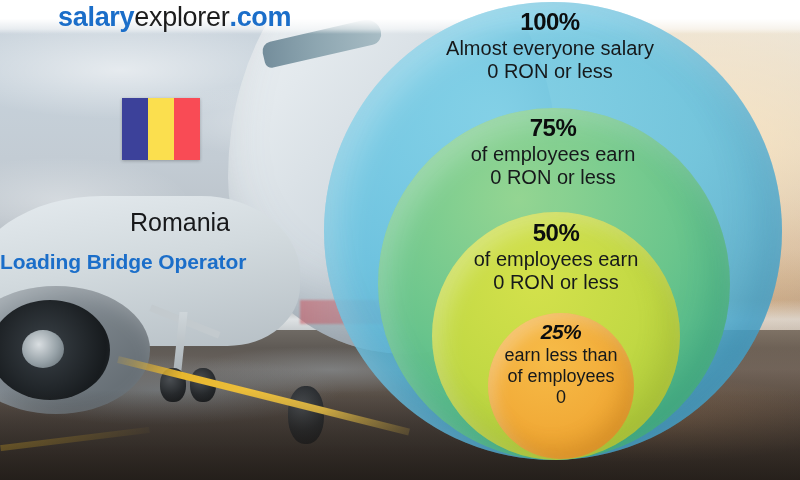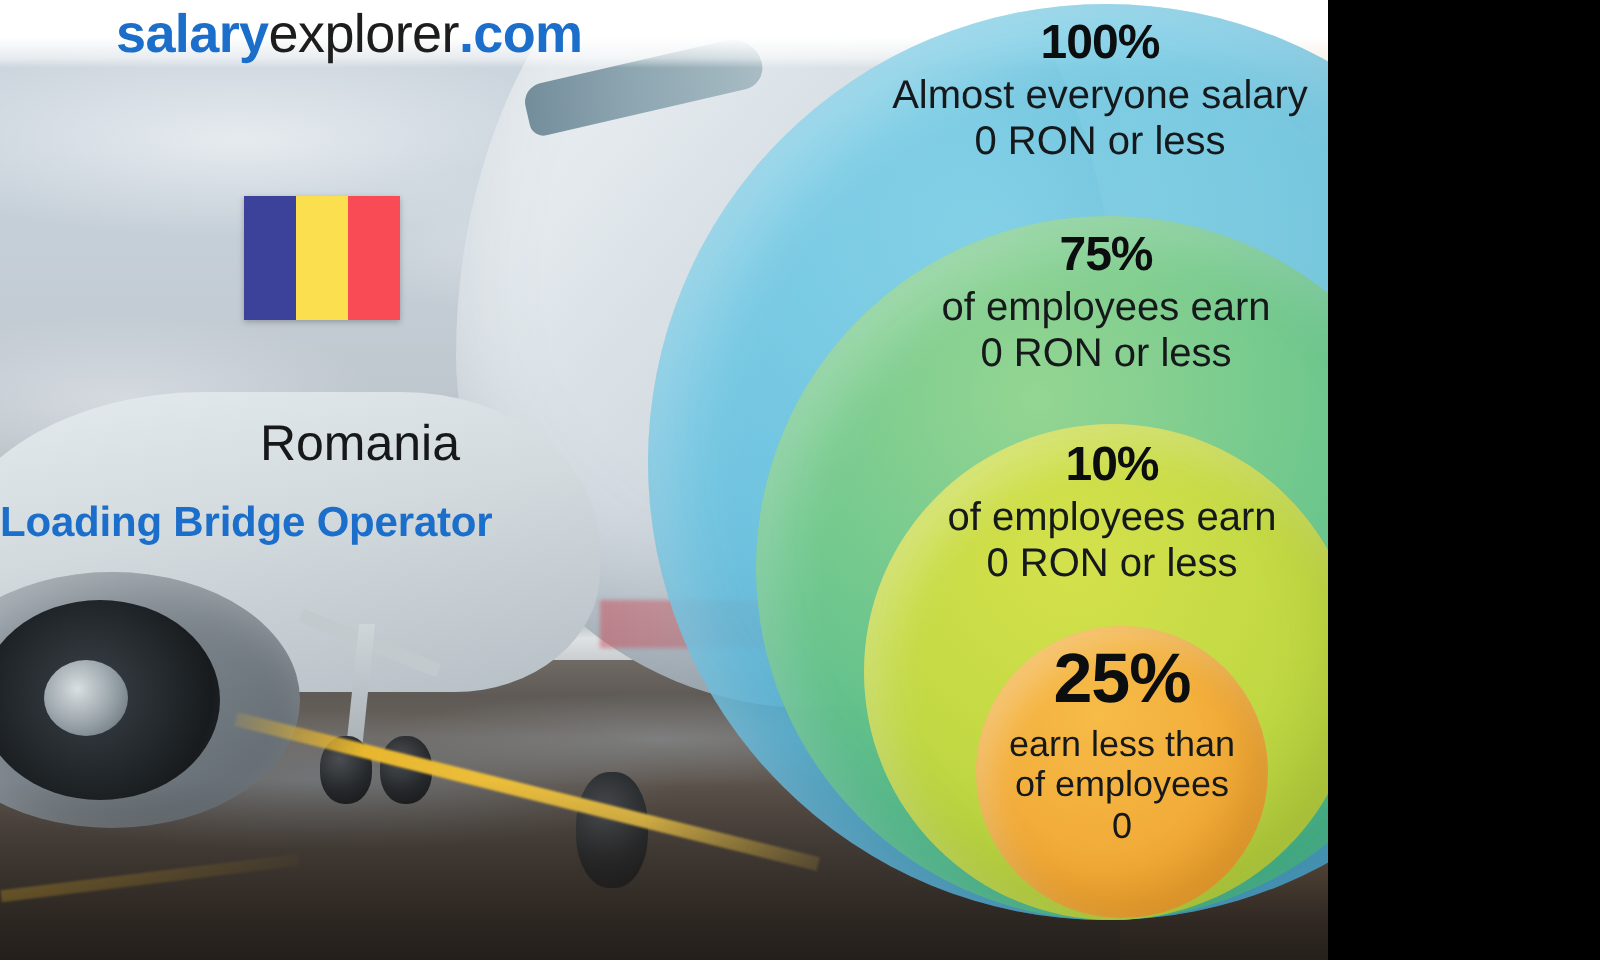--- a/index.html
+++ b/index.html
@@ -2,21 +2,21 @@
 <html><head>
 <meta charset="utf-8">
 <style>
   html, body {
     margin: 0;
     padding: 0;
     background: #000;
   }
   #stage {
     position: relative;
-    width: 664px;
+    width: 800px;
     height: 480px;
     overflow: hidden;
     font-family: "Liberation Sans", sans-serif;
     background: #b9c3cc;
   }
 
   
   .bg-layer { position: absolute; inset: 0; }
 
   
@@ -307,21 +307,21 @@
   }
   .btext .ln {
     font-size: 20px;
     display: block;
     color: #16191b;
   }
   .t100 { left: 400px; top: 8px;   width: 300px; }
   .t75  { left: 418px; top: 114px; width: 270px; }
   .t50  { left: 432px; top: 219px; width: 248px; }
   .t25  { left: 486px; top: 320px; width: 150px; }
-  .t25 .pct { font-size: 35px; }
+  .t25 .pct { font-size: 21px; font-style: italic; }
   .t25 .ln  { font-size: 18px; }
 </style>
 </head>
 <body>
 
 <div id="stage">
 
   <div class="bg-layer bg-sky"></div>
   <div class="bg-layer bg-clouds"></div>
   <div class="bg-layer bg-glow"></div>
@@ -371,21 +371,21 @@
     <span class="ln">0 RON or less</span>
   </div>
 
   <div class="btext t75">
     <span class="pct">75%</span>
     <span class="ln">of employees earn</span>
     <span class="ln">0 RON or less</span>
   </div>
 
   <div class="btext t50">
-    <span class="pct">10%</span>
+    <span class="pct">50%</span>
     <span class="ln">of employees earn</span>
     <span class="ln">0 RON or less</span>
   </div>
 
   <div class="btext t25">
     <span class="pct">25%</span>
     <span class="ln">earn less than</span>
     <span class="ln">of employees</span>
     <span class="ln">0</span>
   </div>

